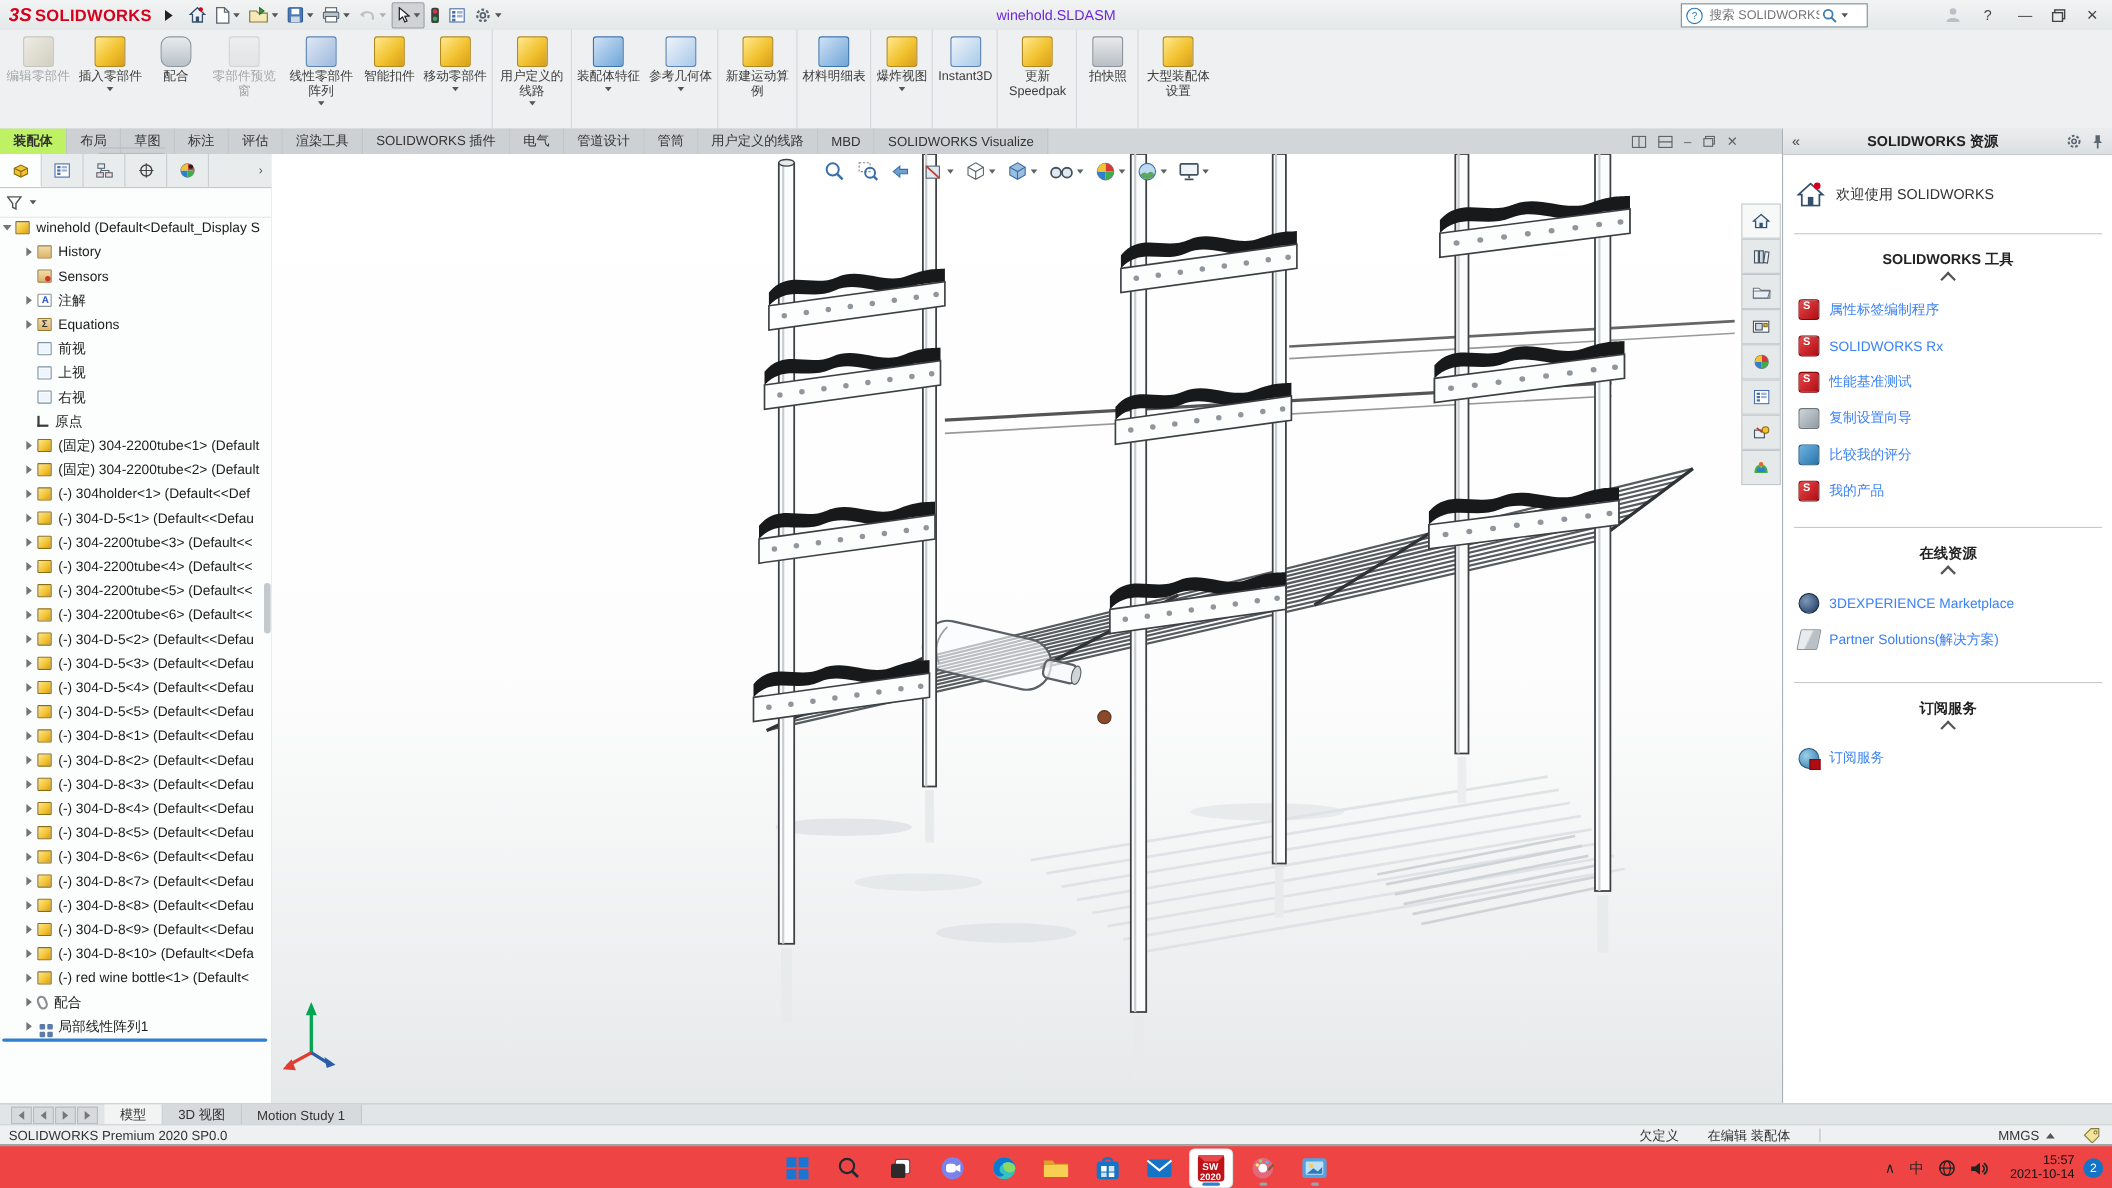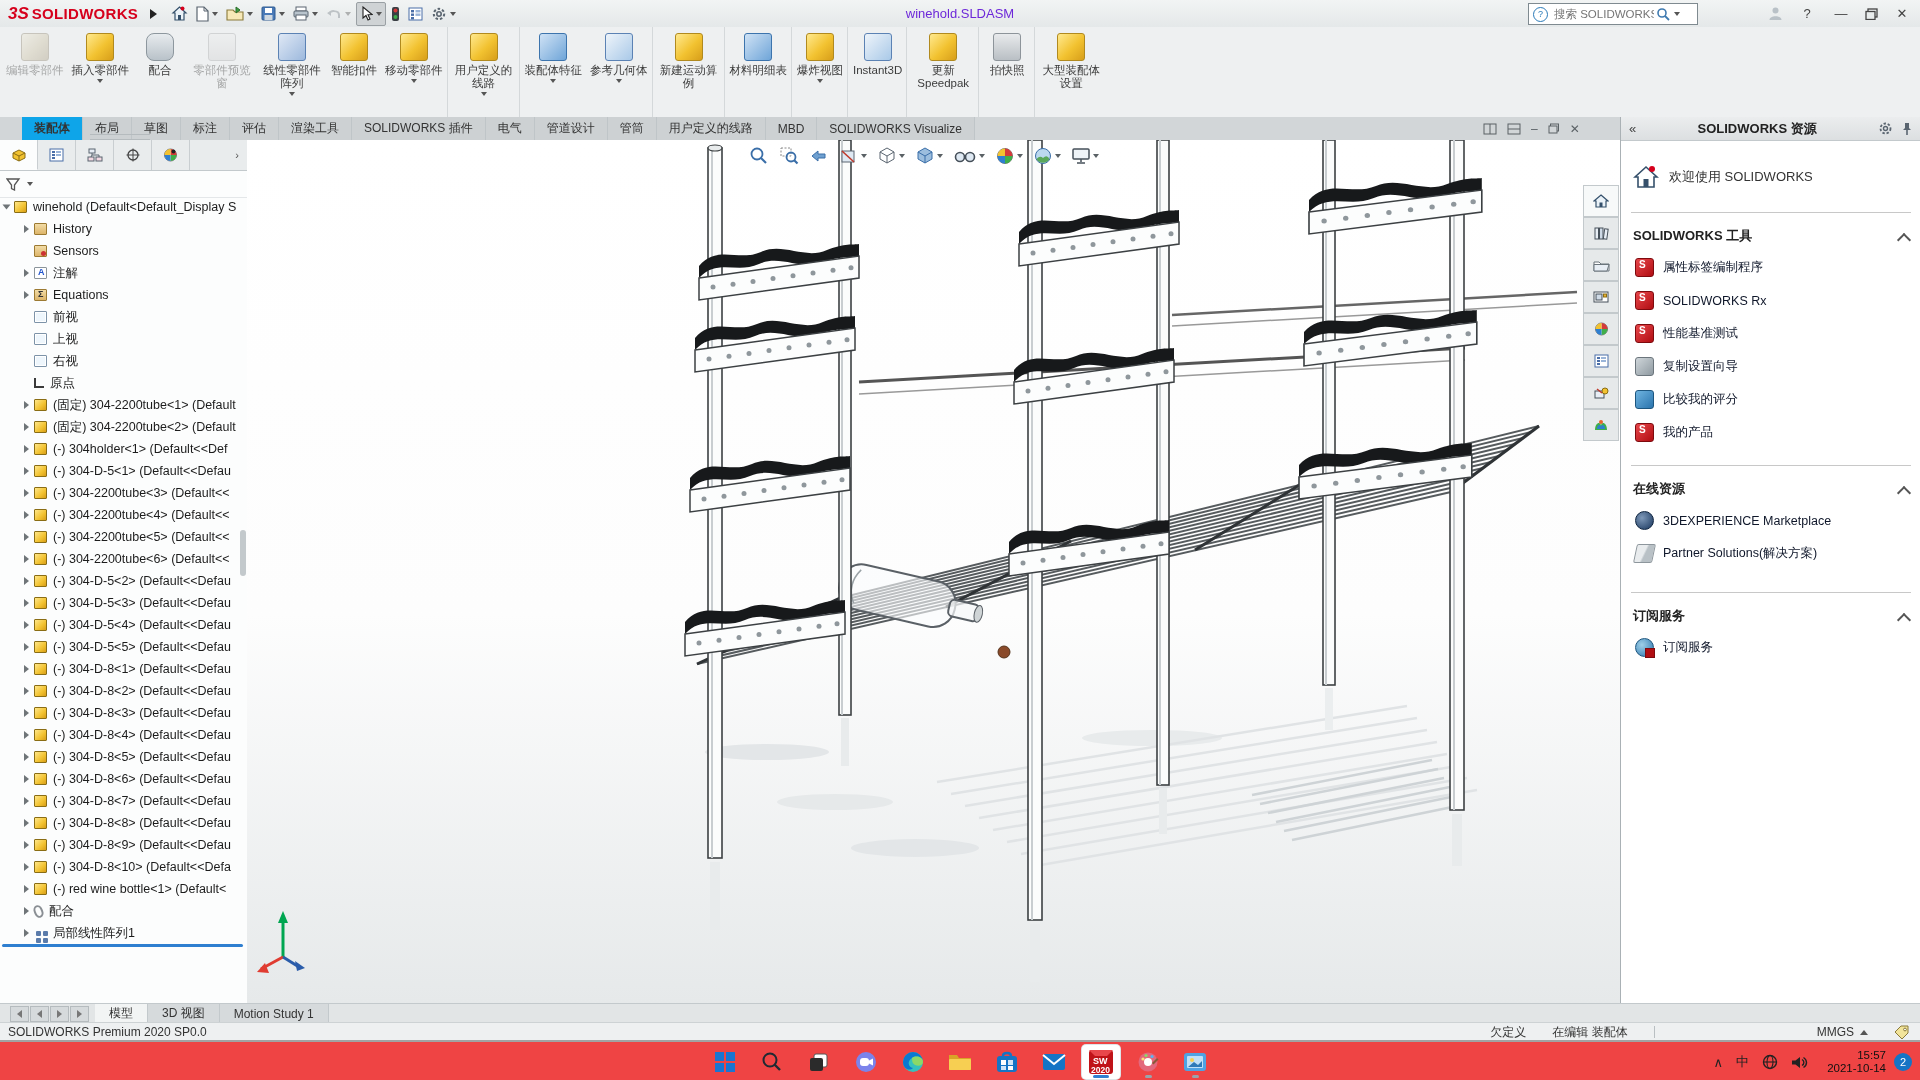--- a/index.html
+++ b/index.html
@@ -41,21 +41,21 @@
   .ricon.pattern{background:linear-gradient(135deg,#dfe8f5,#9db9dd);border-color:#5b82b4;}
   .ricon.asmfeat,.ricon.bom{background:linear-gradient(135deg,#cfe2f5,#6fa5d8);border-color:#3c74ad;}
   .ricon.refgeo,.ricon.instant3d{background:linear-gradient(135deg,#eef4fa,#a9c9e8);border-color:#5b82b4;}
   .ricon.snapshot{background:linear-gradient(#e8eaec,#b9bfc4);border-color:#8d949a;}
   .rlabel{font-size:11.5px;line-height:13px;text-align:center;color:#3c3c3c;white-space:normal;}
   .rcaret{display:none;width:0;height:0;border-top:4px solid #555;border-left:3.5px solid transparent;border-right:3.5px solid transparent;margin-top:2px;}
   .rbtn.caret .rcaret{display:block;}
   
   #tabrow{left:0;top:117px;width:1920px;height:23px;background:#d2d6d8;border-bottom:1px solid #b9bfc2;display:flex;align-items:stretch;}
   .ctab{display:flex;align-items:center;padding:0 12px;font-size:12px;color:#333;border-right:1px solid #bfc5c8;background:#cdd1d3;}
-  .ctab.active{background:#0ea5e9;font-weight:bold;margin-left:22px;}
+  .ctab.active{background:#bef264;font-weight:bold;}
   #pane-controls{left:1483px;top:118px;height:21px;display:flex;align-items:center;gap:10px;}
   #pane-controls .pc{color:#5a6165;font-size:12px;display:flex;align-items:center;}
   
   #tree-panel{left:0;top:140px;width:247px;height:863px;background:#fcfdfd;border-right:1px solid #aab1b5;}
   #tree-tabs{height:30px;border-bottom:1px solid #c3c9cc;background:#e9eced;display:flex;align-items:stretch;}
   .ttab{width:37px;display:flex;align-items:center;justify-content:center;border-right:1px solid #c9ced1;}
   .ttab.active{background:#fcfdfd;border-bottom:1px solid #fcfdfd;}
   .ttab-more{flex:1;display:flex;align-items:center;justify-content:flex-end;padding-right:8px;color:#555;font-size:11px;}
   #tree-filter{height:26px;display:flex;align-items:center;padding-left:6px;border-bottom:1px solid #e4e7e9;gap:3px;}
   #tree-scroll{position:absolute;top:56px;bottom:12px;left:0;right:0;overflow:hidden;}
@@ -91,23 +91,23 @@
   .hcaret{width:0;height:0;border-top:4px solid #5a6165;border-left:3.5px solid transparent;border-right:3.5px solid transparent;margin-left:2px;}
   #triad{position:absolute;left:6px;bottom:28px;}
   
   #taskpane{left:1620px;top:117px;width:300px;height:886px;background:#fff;border-left:1px solid #aab1b5;}
   #tp-header{height:23px;background:linear-gradient(#ebedee,#dcdfe1);border-bottom:1px solid #c3c9cc;
              display:flex;align-items:center;padding:0 8px;}
   #tp-header .title{flex:1;text-align:center;font-weight:bold;font-size:13px;color:#222;}
   .tp-welcome{display:flex;align-items:center;gap:10px;padding:24px 12px 18px;}
   .tp-welcome .txt{font-size:13px;color:#333;}
   .tp-sep{border-top:1px solid #c8c8c8;margin:6px 10px;}
-  .tp-sec-head{display:flex;align-items:flex-end;justify-content:space-between;padding:8px 12px 6px;font-weight:bold;font-size:13px;color:#222;}
+  .tp-sec-head{display:flex;align-items:center;justify-content:space-between;padding:8px 12px 6px;font-weight:bold;font-size:13px;color:#222;flex-direction:column;}
   .chev-up{width:8px;height:8px;border-left:2px solid #555;border-top:2px solid #555;transform:rotate(45deg);margin-top:4px;}
-  .tp-item{display:flex;align-items:center;gap:9px;padding:7px 14px;font-size:12.5px;color:#0f172a;}
+  .tp-item{display:flex;align-items:center;gap:9px;padding:7px 14px;font-size:12.5px;color:#3b82f6;}
   .tpi{width:17px;height:17px;border-radius:3px;flex:0 0 auto;position:relative;}
   .tpi.swcube{background:linear-gradient(135deg,#e8474b,#b00d12);border:1px solid #7e0a0e;}
   .tpi.swcube::before{content:"S";position:absolute;left:3px;top:0px;color:#fff;font-size:10px;font-weight:bold;}
   .tpi.blue{background:linear-gradient(135deg,#6fb4e0,#2a74ad);border:1px solid #1d567f;}
   .tpi.wizard{background:linear-gradient(135deg,#cfd6da,#8f9aa1);border:1px solid #6b757c;}
   .tpi.sphere{background:radial-gradient(circle at 35% 35%,#7e98b8,#17355c);border-radius:50%;border:1px solid #0e2440;}
   .tpi.hands{background:linear-gradient(105deg,#e9ecee 45%,#b9c1c6 55%);border:1px solid #8d969c;border-radius:2px;transform:skewX(-12deg);}
   .tpi.globe{background:radial-gradient(circle at 35% 35%,#9fd0e8,#2a74ad);border-radius:50%;border:1px solid #1d567f;}
   .tpi.globe::after{content:"";position:absolute;right:-2px;bottom:-2px;width:8px;height:8px;background:#b00d12;border:1px solid #7e0a0e;}
   

